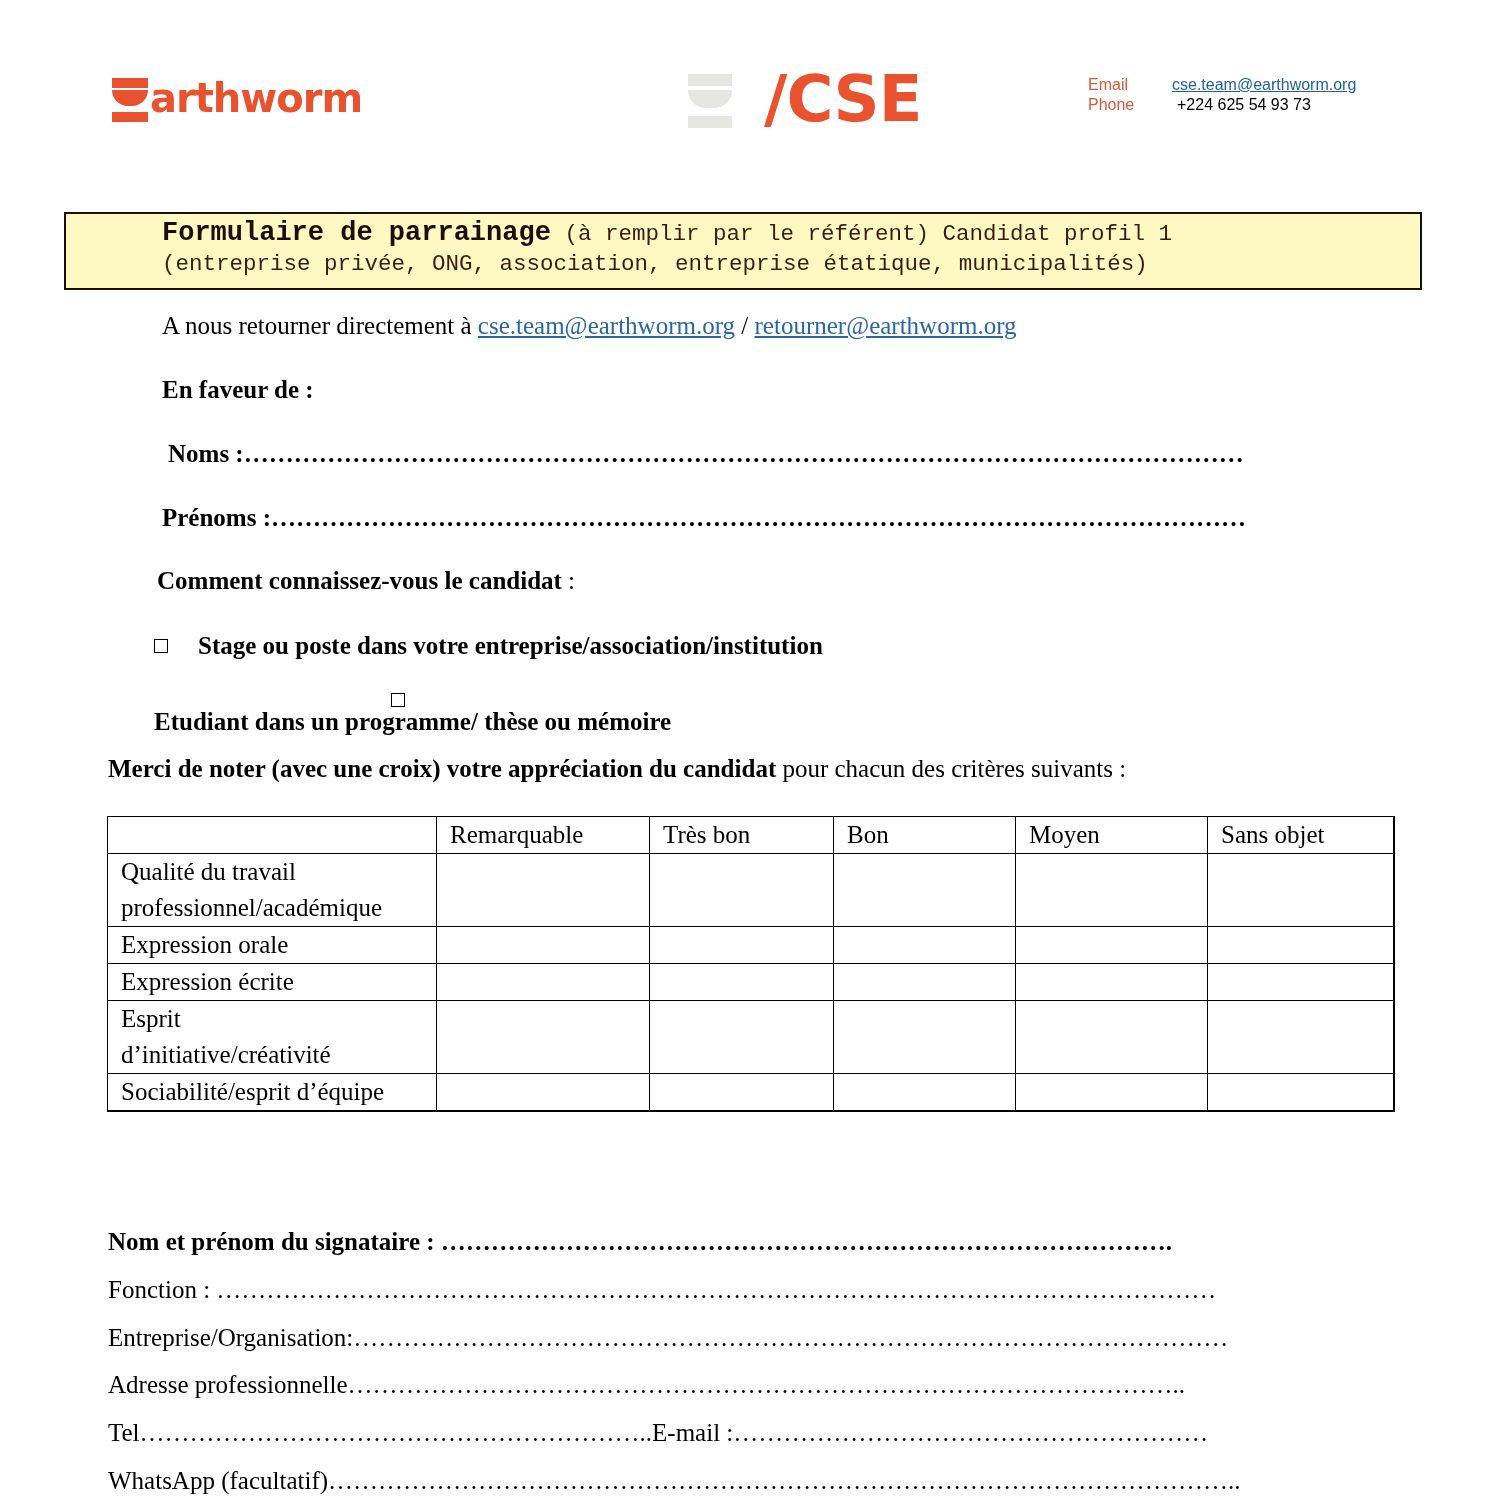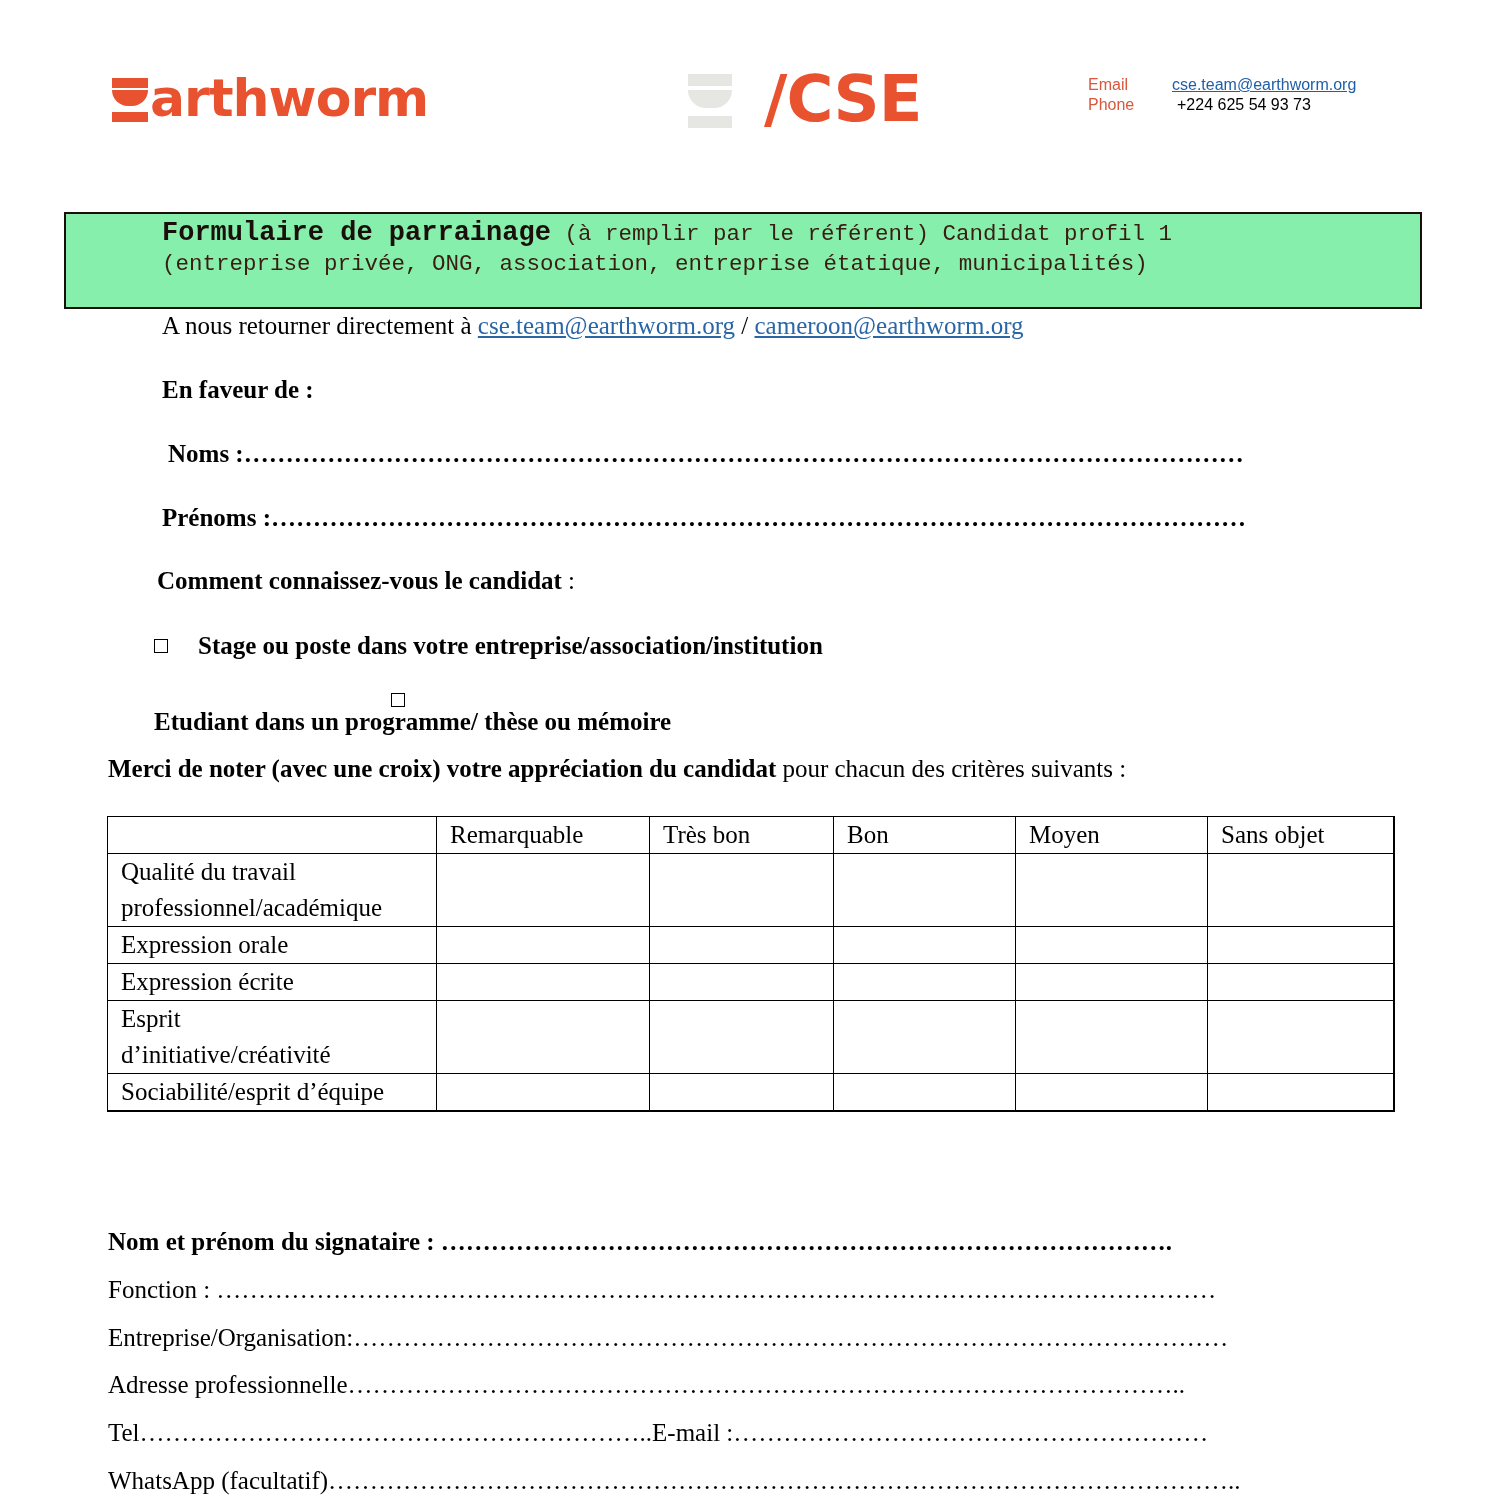--- a/index.html
+++ b/index.html
@@ -6,39 +6,39 @@
   body { width: 1500px; height: 1500px; position: relative; overflow: hidden;
          font-family: "Liberation Serif", "DejaVu Serif", serif; color: #000; }
   .abs { position: absolute; }
 
   
   .logo-earthworm { left: 112px; top: 70px; height: 56px; display: flex; align-items: center; }
   .logo-earthworm .mark { width: 36px; height: 48px; position: relative; margin-right: 2px; }
   .logo-earthworm .mark .bar { position: absolute; left: 0; width: 36px; height: 10px; background: #e8522e; }
   .logo-earthworm .mark .cup { position: absolute; left: 0; top: 16px; width: 36px; height: 16px; background: #e8522e;
                                border-radius: 0 0 18px 18px; }
-  .logo-earthworm .word { font-family: "DejaVu Sans", sans-serif; font-weight: bold; font-size: 52px; color: #e8522e;
+  .logo-earthworm .word { font-family: "DejaVu Sans", sans-serif; font-weight: bold; font-size: 40px; color: #e8522e;
                           letter-spacing: -1px; line-height: 56px; }
 
   .logo-cse { left: 688px; top: 68px; height: 62px; display: flex; align-items: center; }
   .logo-cse .mark { width: 44px; height: 58px; position: relative; margin-right: 32px; }
   .logo-cse .mark .bar { position: absolute; left: 0; width: 44px; height: 12px; background: #e6e6e3; }
   .logo-cse .mark .cup { position: absolute; left: 0; top: 20px; width: 44px; height: 18px; background: #e6e6e3;
                          border-radius: 0 0 22px 22px; }
   .logo-cse .word { font-family: "DejaVu Sans", sans-serif; font-weight: bold; font-size: 64px; color: #e8522e;
                     line-height: 62px; letter-spacing: -1px; font-style: normal; }
 
   .contact { left: 1088px; top: 75px; font-family: "Liberation Sans", sans-serif; font-size: 16px; line-height: 20px; }
   .contact .row { display: flex; }
   .contact .lbl { width: 84px; color: #d9573a; }
   .contact .email { color: #1f5fa8; text-decoration: underline; }
   .contact .phone { color: #000; padding-left: 5px; }
 
   
-  .banner { left: 64px; top: 212px; width: 1358px; height: 97px; background: #86efac; border: 2px solid #1a0f0a;
+  .banner { left: 64px; top: 212px; width: 1358px; height: 78px; background: #fef9c3; border: 2px solid #1a0f0a;
             box-sizing: border-box; }
   .banner .text { position: absolute; left: 96px; top: 4px; width: 1200px;
                   font-family: "Liberation Mono", "DejaVu Sans Mono", monospace; font-size: 22.5px; line-height: 30px;
                   color: #3a1d12; }
   .banner .title { font-weight: bold; font-size: 27px; color: #1a0f0a; }
 
   .para { font-size: 25px; line-height: 30px; white-space: nowrap; }
   .bold { font-weight: bold; }
   .link { color: #2a66a6; text-decoration: underline; }
 
@@ -84,21 +84,21 @@
 </div>
 
 <div class="abs banner">
   <div class="text">
     <span class="title">Formulaire de parrainage</span><span> (à remplir par le référent) Candidat profil 1</span><br>
     <span>(entreprise privée, ONG, association, entreprise étatique, municipalités)</span>
   </div>
 </div>
 
 <div class="abs para" style="left:162px; top:311px;">
-  <span>A nous retourner directement à </span><span class="link">cse.team@earthworm.org</span><span> / </span><span class="link">cameroon@earthworm.org</span>
+  <span>A nous retourner directement à </span><span class="link">cse.team@earthworm.org</span><span> / </span><span class="link">retourner@earthworm.org</span>
 </div>
 
 <div class="abs para bold" style="left:162px; top:375px;">En faveur de :</div>
 <div class="abs para bold" style="left:168px; top:439px;">Noms :…………………………………………………………………………………………………………</div>
 <div class="abs para bold" style="left:162px; top:503px;">Prénoms :………………………………………………………………………………………………………</div>
 
 <div class="abs para" style="left:157px; top:566px;">
   <span class="bold">Comment connaissez-vous le candidat</span><span> :</span>
 </div>
 

